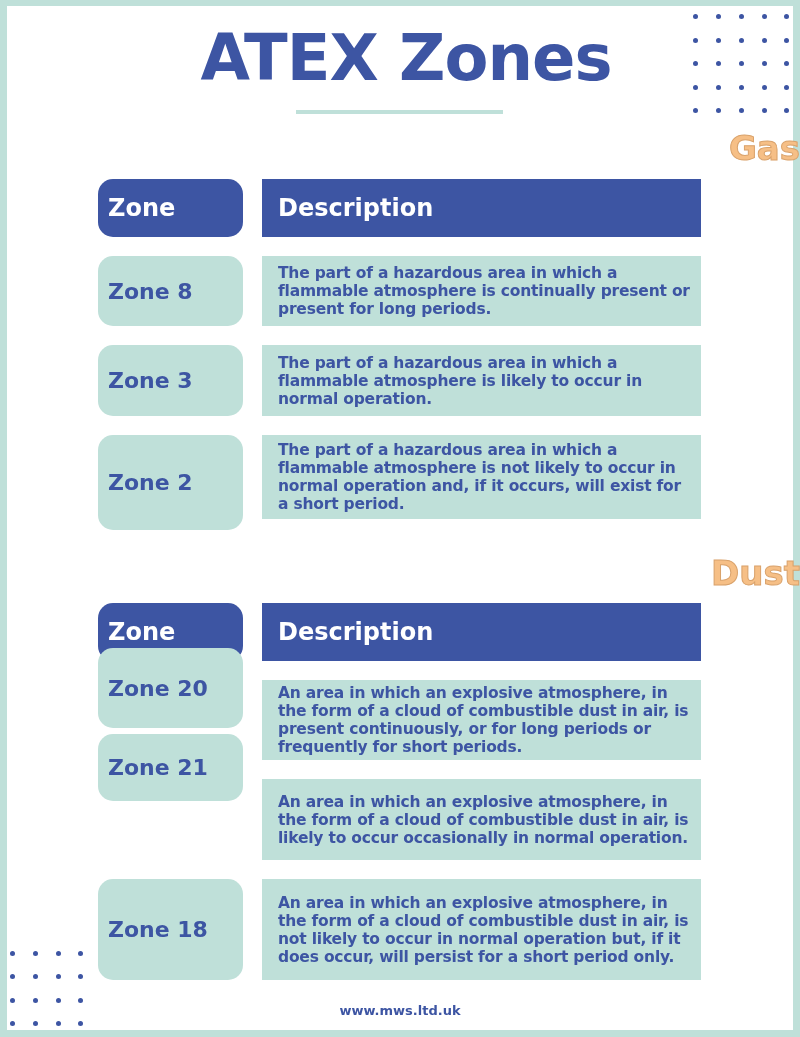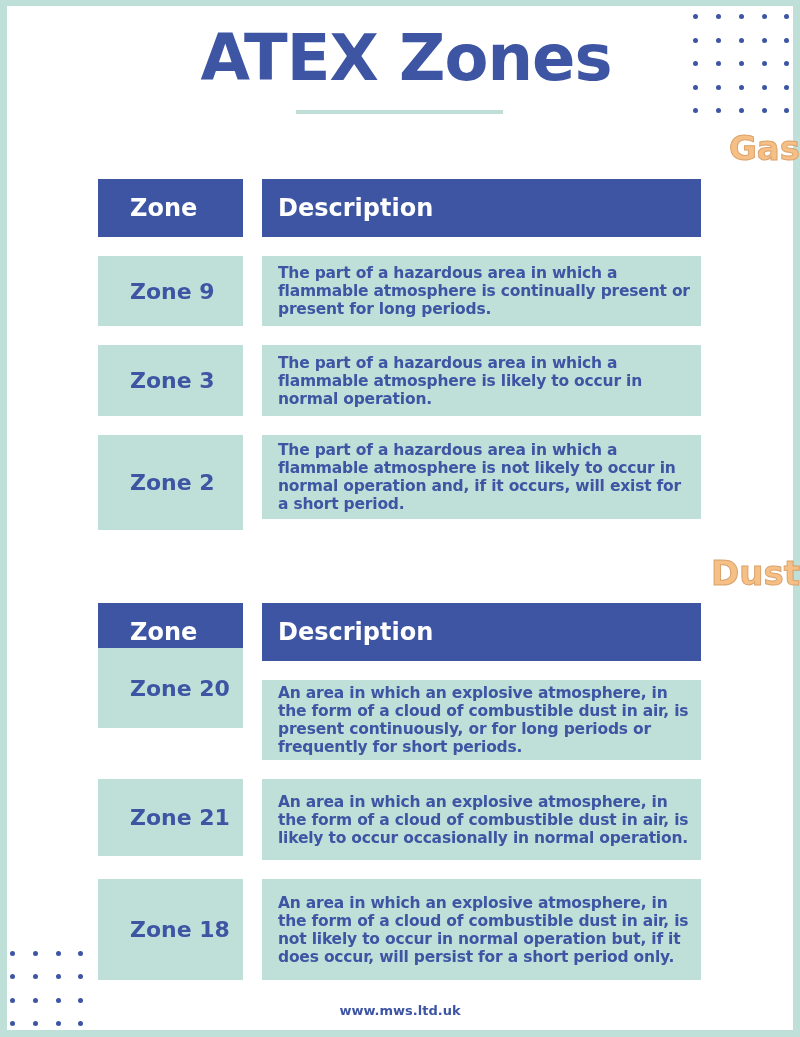--- a/index.html
+++ b/index.html
@@ -8,21 +8,21 @@
   .page { position:absolute; left:7px; top:6px; width:786px; height:1024px; background:#ffffff; }
   .title { position:absolute; left:0; width:800px; top:18px; text-align:center; color:#3d55a3;
            font-weight:bold; font-size:64px; line-height:80px; letter-spacing:-1px;margin-left:6px; }
   .title-rule { position:absolute; left:296px; top:110px; width:207px; height:4px; background:#bfe0d9; }
   .section-title { position:absolute; left:0; width:800px; text-align:right; font-weight:bold;
                    font-size:34px; line-height:40px; color:#f6bf86;
                    -webkit-text-stroke:1px #d9a26b; }
   .cell { position:absolute; box-sizing:border-box; display:flex; align-items:center; }
   .hdr { background:#3d55a3; color:#ffffff; font-weight:bold; font-size:24px; }
   .row { background:#bfe0d9; color:#3d55a3; font-weight:bold; }
-  .zone-col { left:98px; width:145px; padding-left:32px; }
+  .zone-col { left:98px; width:145px; padding-left:10px;border-radius:15px; }
   .desc-col { left:262px; width:439px; padding-left:16px; padding-right:10px; }
   .zone-label { font-size:22px; }
   .desc-text { font-size:15.5px; line-height:18px; letter-spacing:-0.2px; }
   .dots { position:absolute; }
   .dot { position:absolute; width:5px; height:5px; border-radius:50%; background:#3d55a3; }
   .footer { position:absolute; left:0; width:800px; top:1003px; text-align:center;
             color:#3d55a3; font-weight:bold; font-size:13px; }
 </style>
 </head>
 <body>
@@ -82,21 +82,21 @@
 <div class="section-title" style="top:128px">Gas</div>
 
 <div class="cell hdr zone-col" style="top:179px;height:58px">
   <span>Zone</span>
 </div>
 <div class="cell hdr desc-col" style="top:179px;height:58px">
   <span>Description</span>
 </div>
 
 <div class="cell row zone-col" style="top:256px;height:70px">
-  <span class="zone-label">Zone 9</span>
+  <span class="zone-label">Zone 8</span>
 </div>
 <div class="cell row desc-col" style="top:256px;height:70px">
   <span class="desc-text">The part of a hazardous area in which a flammable atmosphere is continually present or present for long periods.</span>
 </div>
 
 <div class="cell row zone-col" style="top:345px;height:71px">
   <span class="zone-label">Zone 3</span>
 </div>
 <div class="cell row desc-col" style="top:345px;height:71px">
   <span class="desc-text">The part of a hazardous area in which a flammable atmosphere is likely to occur in normal operation.</span>
@@ -118,21 +118,21 @@
   <span>Description</span>
 </div>
 
 <div class="cell row zone-col" style="top:648px;height:80px">
   <span class="zone-label">Zone 20</span>
 </div>
 <div class="cell row desc-col" style="top:680px;height:80px">
   <span class="desc-text">An area in which an explosive atmosphere, in the form of a cloud of combustible dust in air, is present continuously, or for long periods or frequently for short periods.</span>
 </div>
 
-<div class="cell row zone-col" style="top:779px;height:77px">
+<div class="cell row zone-col" style="top:734px;height:67px">
   <span class="zone-label">Zone 21</span>
 </div>
 <div class="cell row desc-col" style="top:779px;height:81px">
   <span class="desc-text">An area in which an explosive atmosphere, in the form of a cloud of combustible dust in air, is likely to occur occasionally in normal operation.</span>
 </div>
 
 <div class="cell row zone-col" style="top:879px;height:101px">
   <span class="zone-label">Zone 18</span>
 </div>
 <div class="cell row desc-col" style="top:879px;height:101px">

